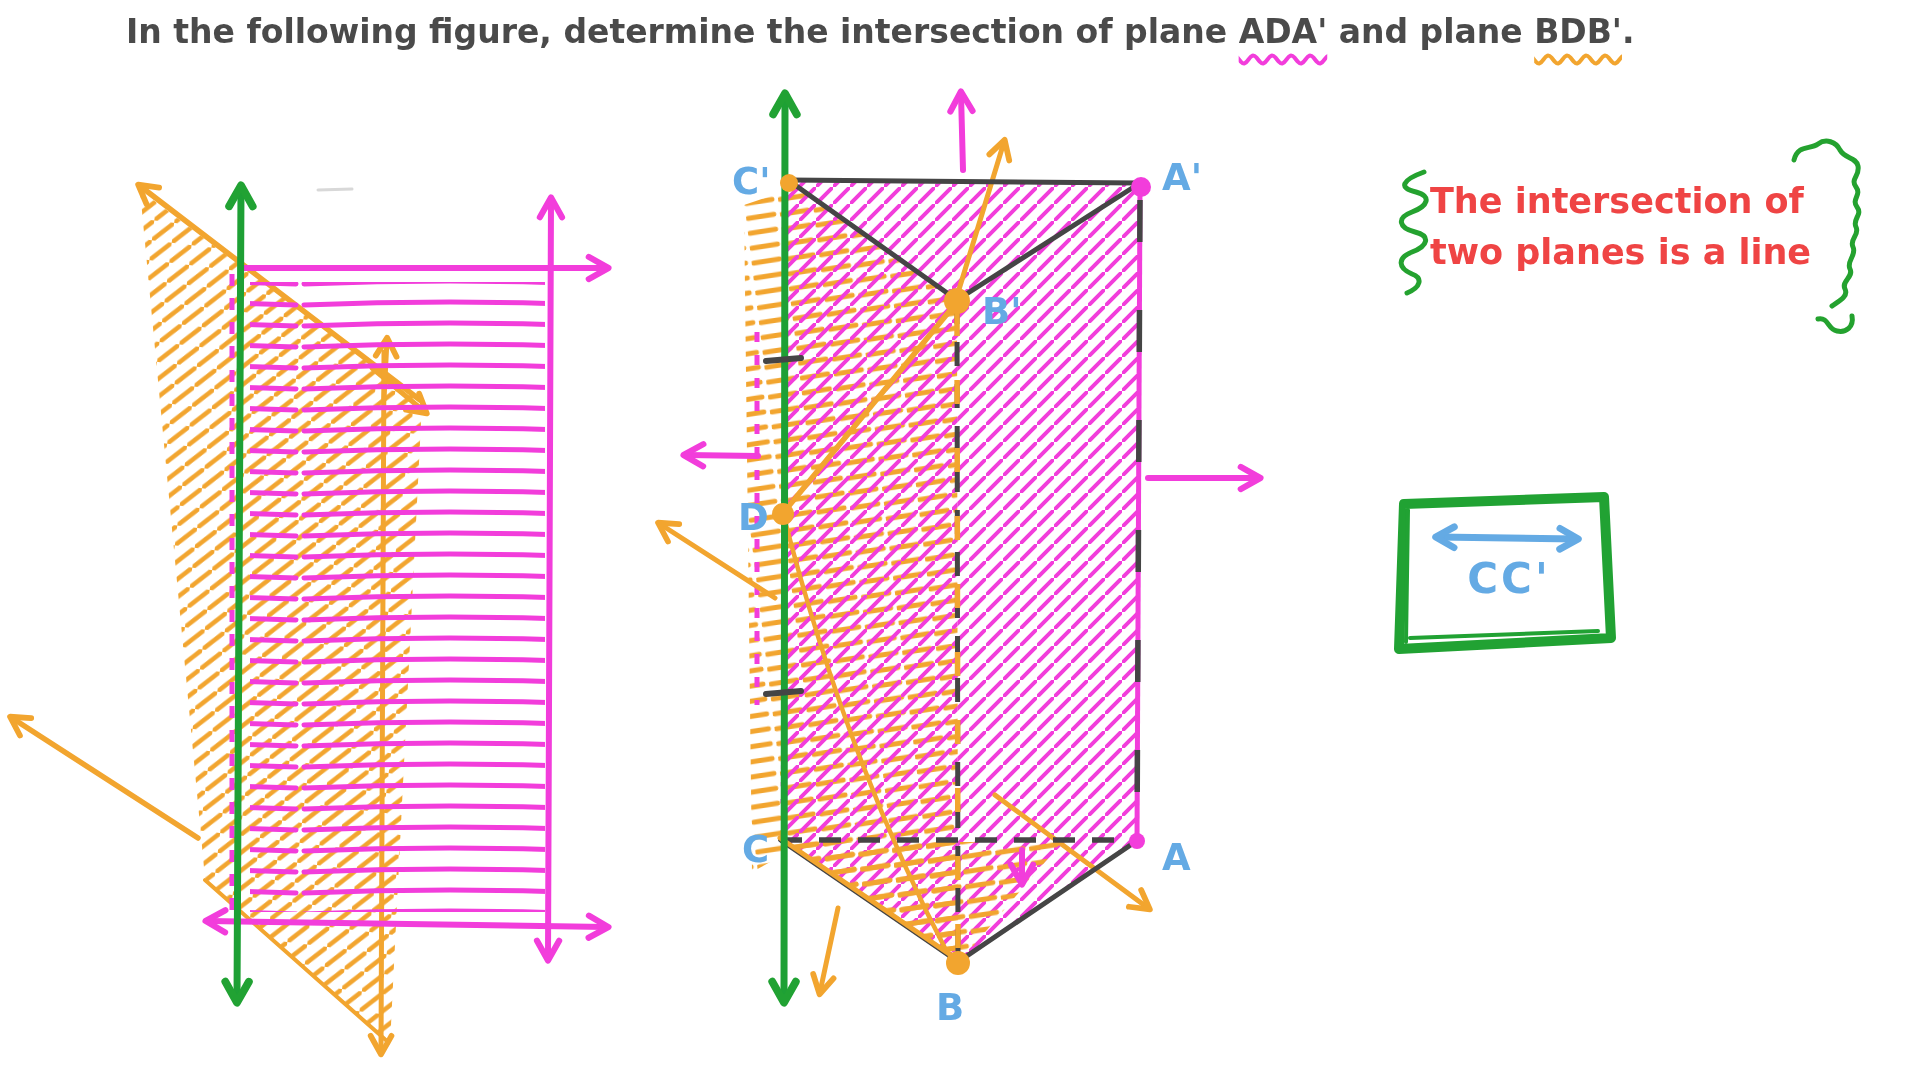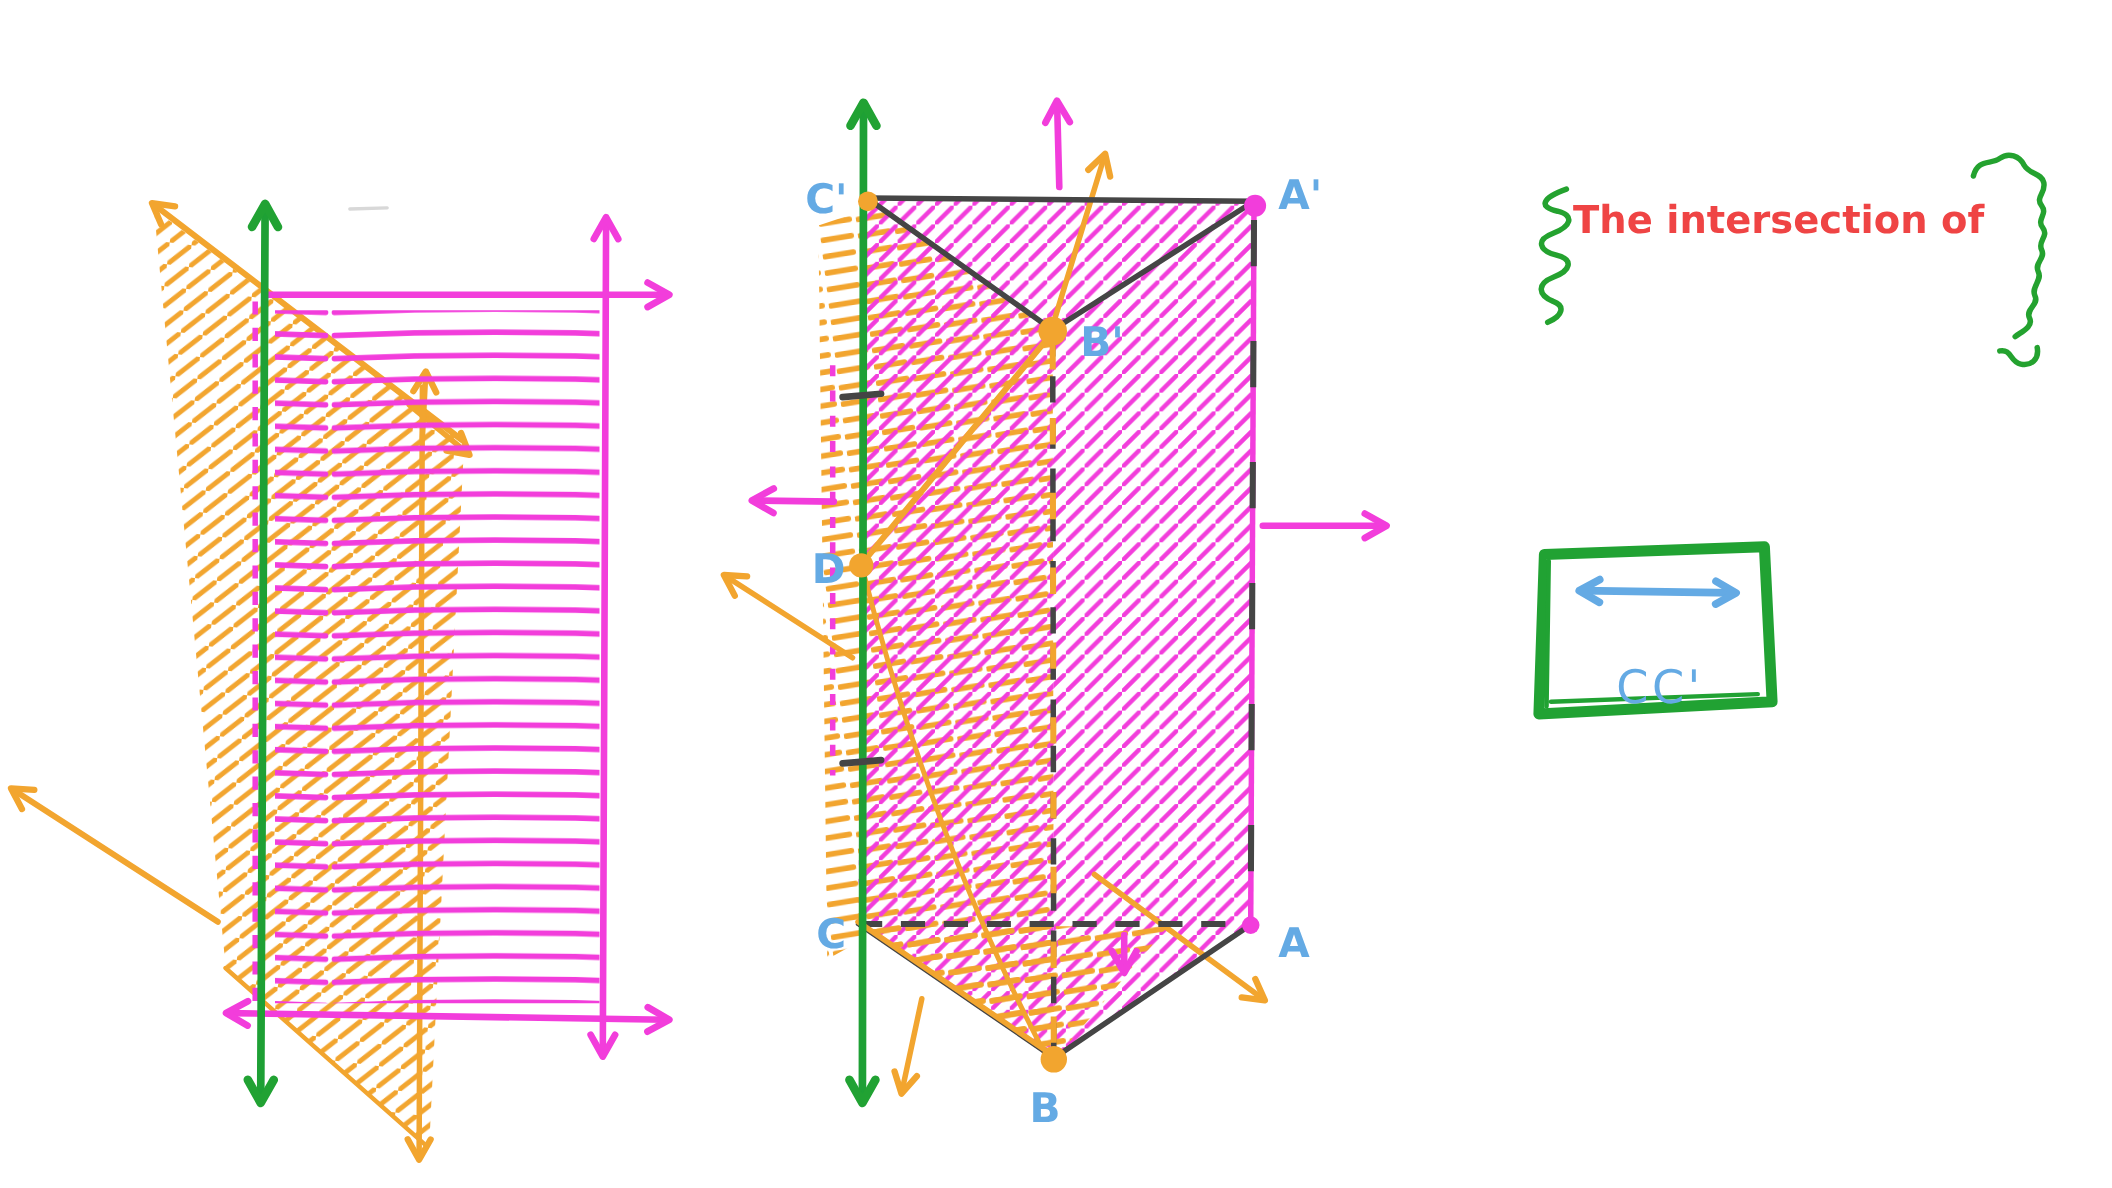--- a/index.html
+++ b/index.html
@@ -9,21 +9,21 @@
   .title{position:absolute;left:126px;top:12px;font-size:33px;font-weight:600;
          color:#4a4a4a;white-space:nowrap;letter-spacing:0px;}
   .u-pink{text-decoration-line:underline;text-decoration-style:wavy;
           text-decoration-color:#f23ddb;text-decoration-thickness:4px;text-underline-offset:11px;}
   .u-orange{text-decoration-line:underline;text-decoration-style:wavy;
           text-decoration-color:#f2a52f;text-decoration-thickness:4px;text-underline-offset:11px;}
   .vlabel{position:absolute;color:#64aae4;font-size:37px;font-weight:700;white-space:nowrap;}
   .note{position:absolute;left:1430px;top:176px;color:#ef4444;font-size:35px;font-weight:600;
         line-height:1.45;white-space:nowrap;}
   .answer-text{position:absolute;left:1448px;top:554px;width:122px;text-align:center;
-        color:#64aae4;font-size:42px;font-weight:400;letter-spacing:3px;margin-top:46px;}
+        color:#64aae4;font-size:42px;font-weight:700;letter-spacing:3px;}
 </style>
 </head>
 <body>
 
 <div class="page">
 
 <svg class="canvas" width="1920" height="1080" viewBox="0 0 1920 1080">
   <defs>
     <marker id="arrG" viewBox="0 0 26 26" refX="19" refY="13" markerWidth="34" markerHeight="34" markerUnits="userSpaceOnUse" orient="auto-start-reverse">
       <path d="M5,4 L21,13 L5,22" fill="none" stroke="#21a233" stroke-width="6" stroke-linecap="round" stroke-linejoin="round"></path>
@@ -128,23 +128,27 @@
     <path d="M1852,316 c2,11 -6,17 -15,15 c-10,-2 -8,-14 -19,-12" fill="none" stroke="#24a22f" stroke-width="5" stroke-linecap="round"></path>
   </g>
 
   <g>
     <path d="M1404,504 L1604,497 L1611,638 L1399,649 Z" fill="none" stroke="#21a233" stroke-width="10" stroke-linejoin="round"></path>
     <path d="M1408,510 L1406,642 M1410,638 L1598,631" fill="none" stroke="#21a233" stroke-width="4" stroke-linecap="round"></path>
     <path d="M1438,537 L1576,539" fill="none" stroke="#64aae4" stroke-width="7" stroke-linecap="round" marker-start="url(#arrB)" marker-end="url(#arrB)"></path>
   </g>
 </svg>
 
+  <div class="title">
+    <span>In the following figure, determine the intersection of plane </span><span class="u-pink">ADA'</span><span> and plane </span><span class="u-orange">BDB'</span><span>.</span>
+  </div>
 
   <div class="note">
     <div>The intersection of</div>
+    <div>two planes is a line</div>
   </div>
 
   <div class="answer-text">CC'</div>
 
   <div class="vlabel" style="left:732px;top:160px;">C'</div>
   <div class="vlabel" style="left:1162px;top:156px;">A'</div>
   <div class="vlabel" style="left:982px;top:290px;">B'</div>
   <div class="vlabel" style="left:738px;top:496px;">D</div>
   <div class="vlabel" style="left:742px;top:828px;">C</div>
   <div class="vlabel" style="left:1162px;top:836px;">A</div>

